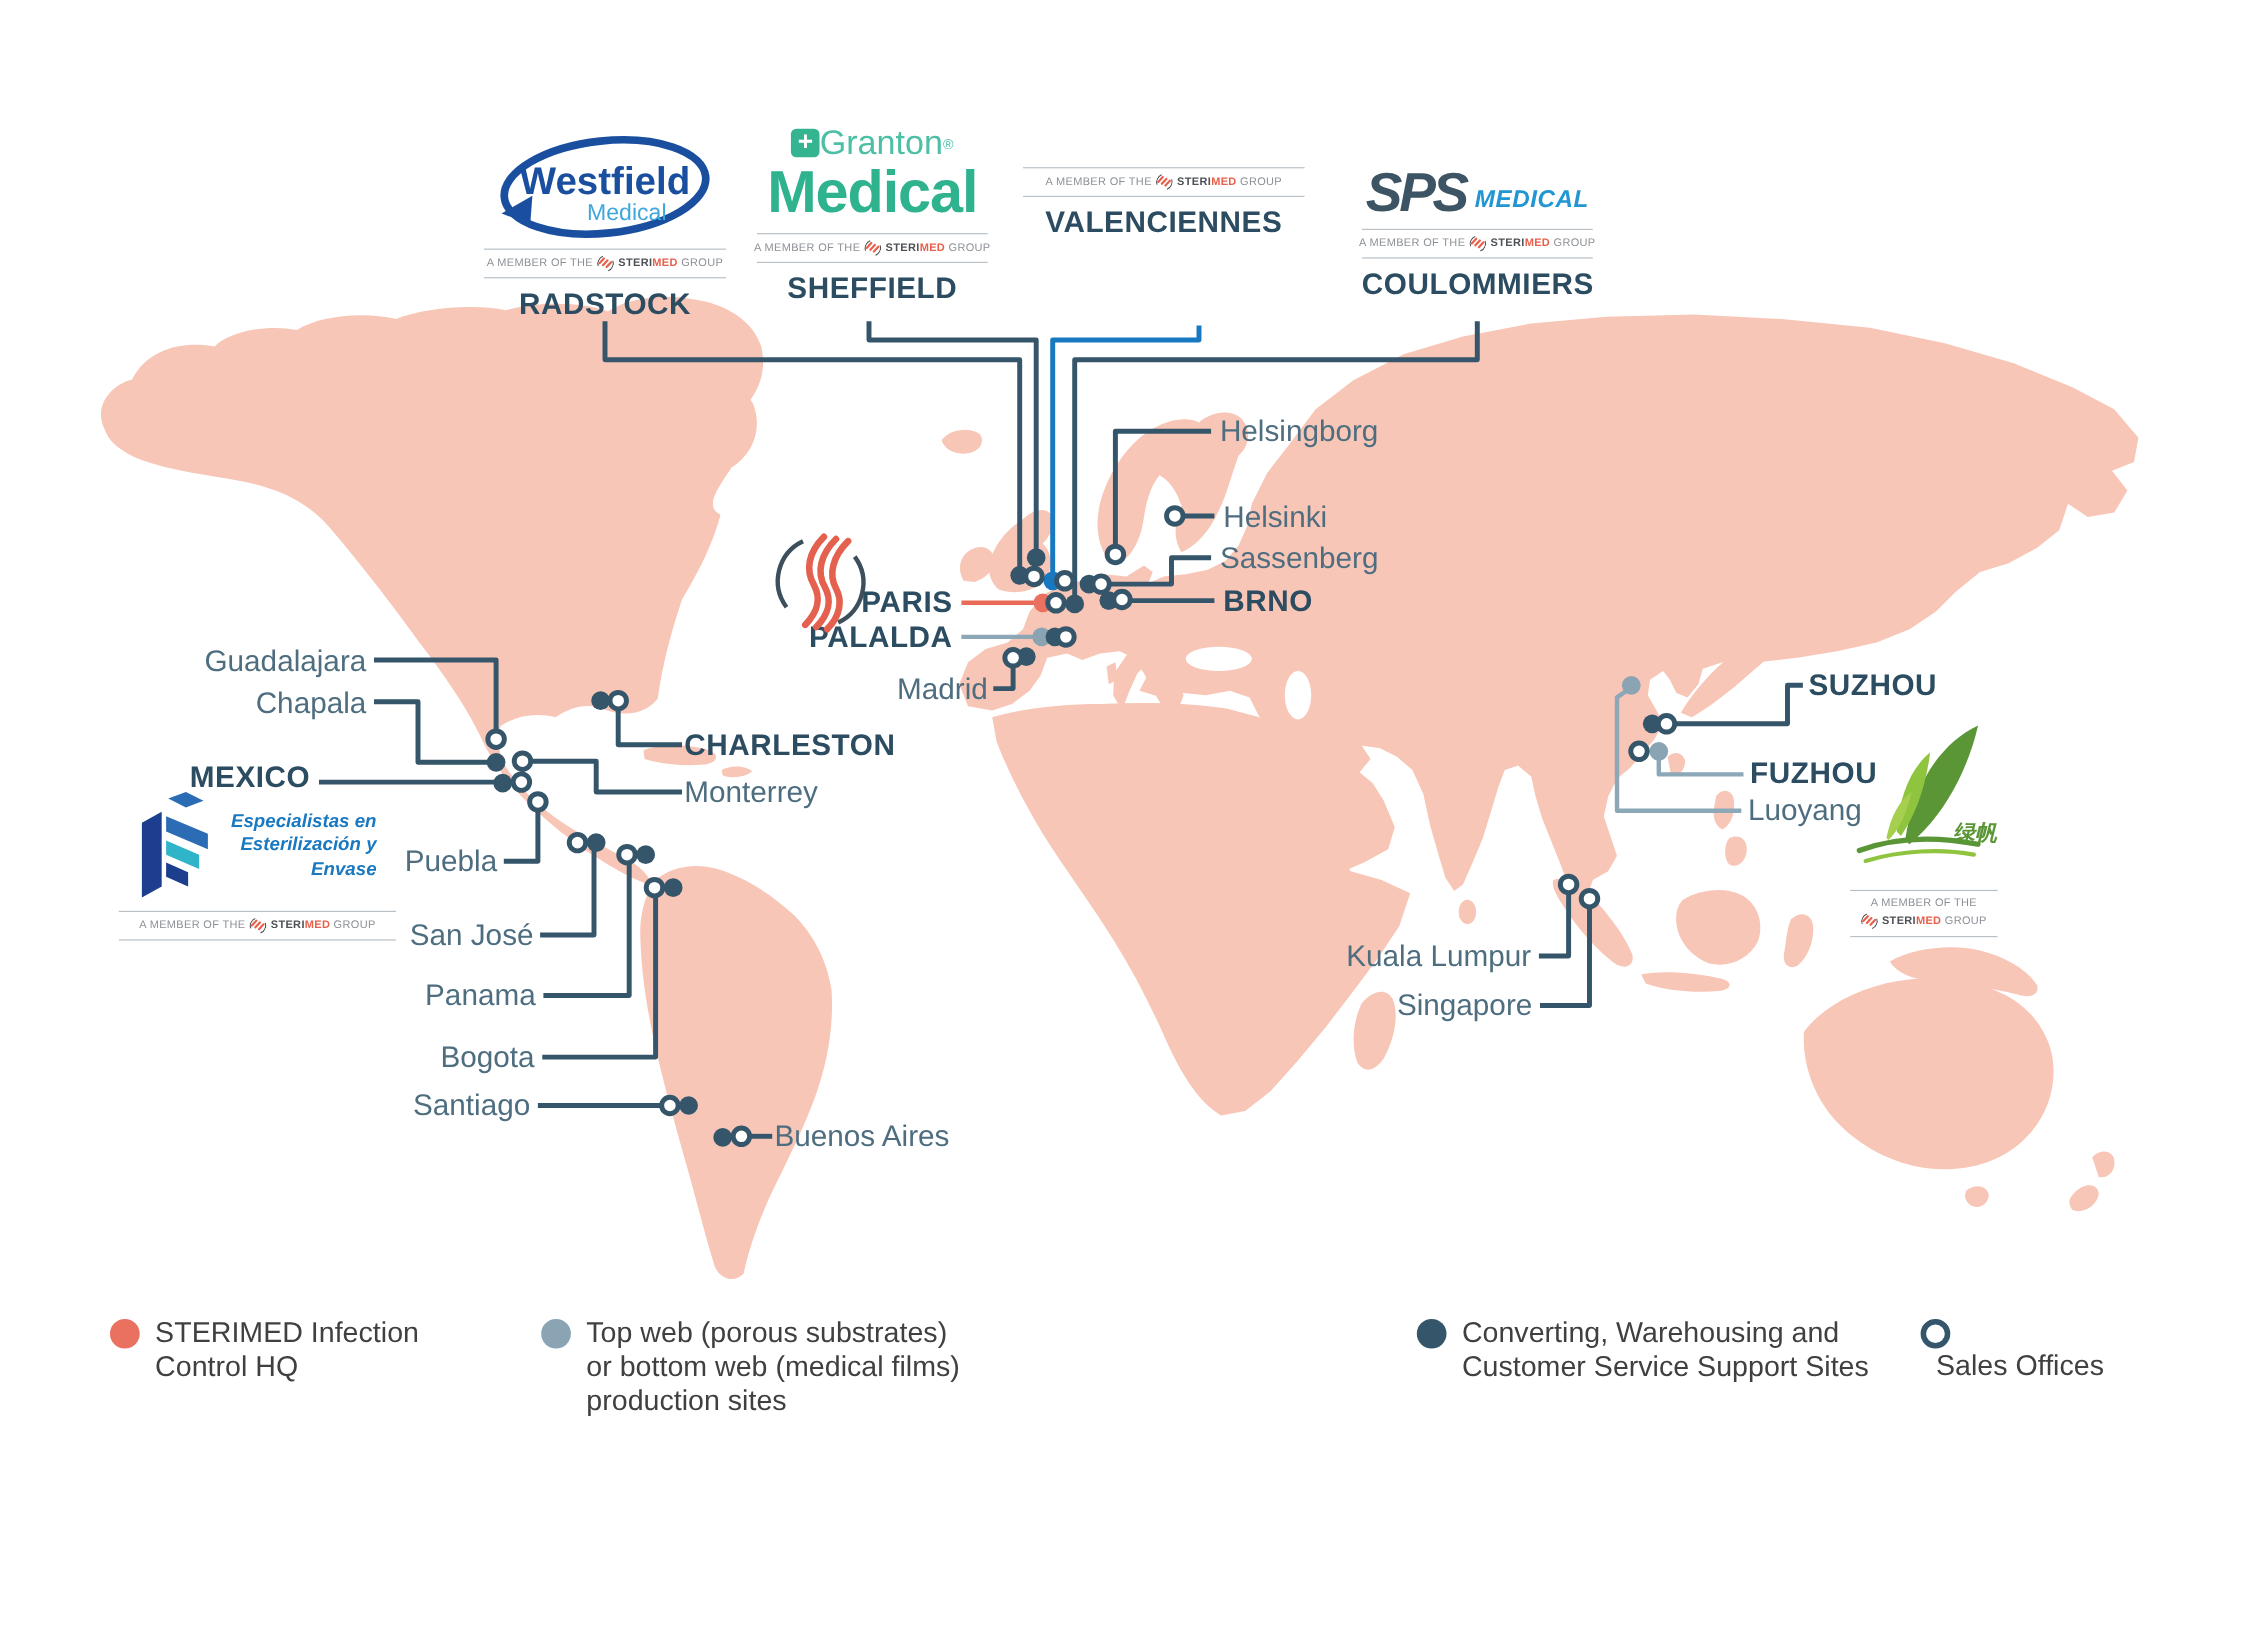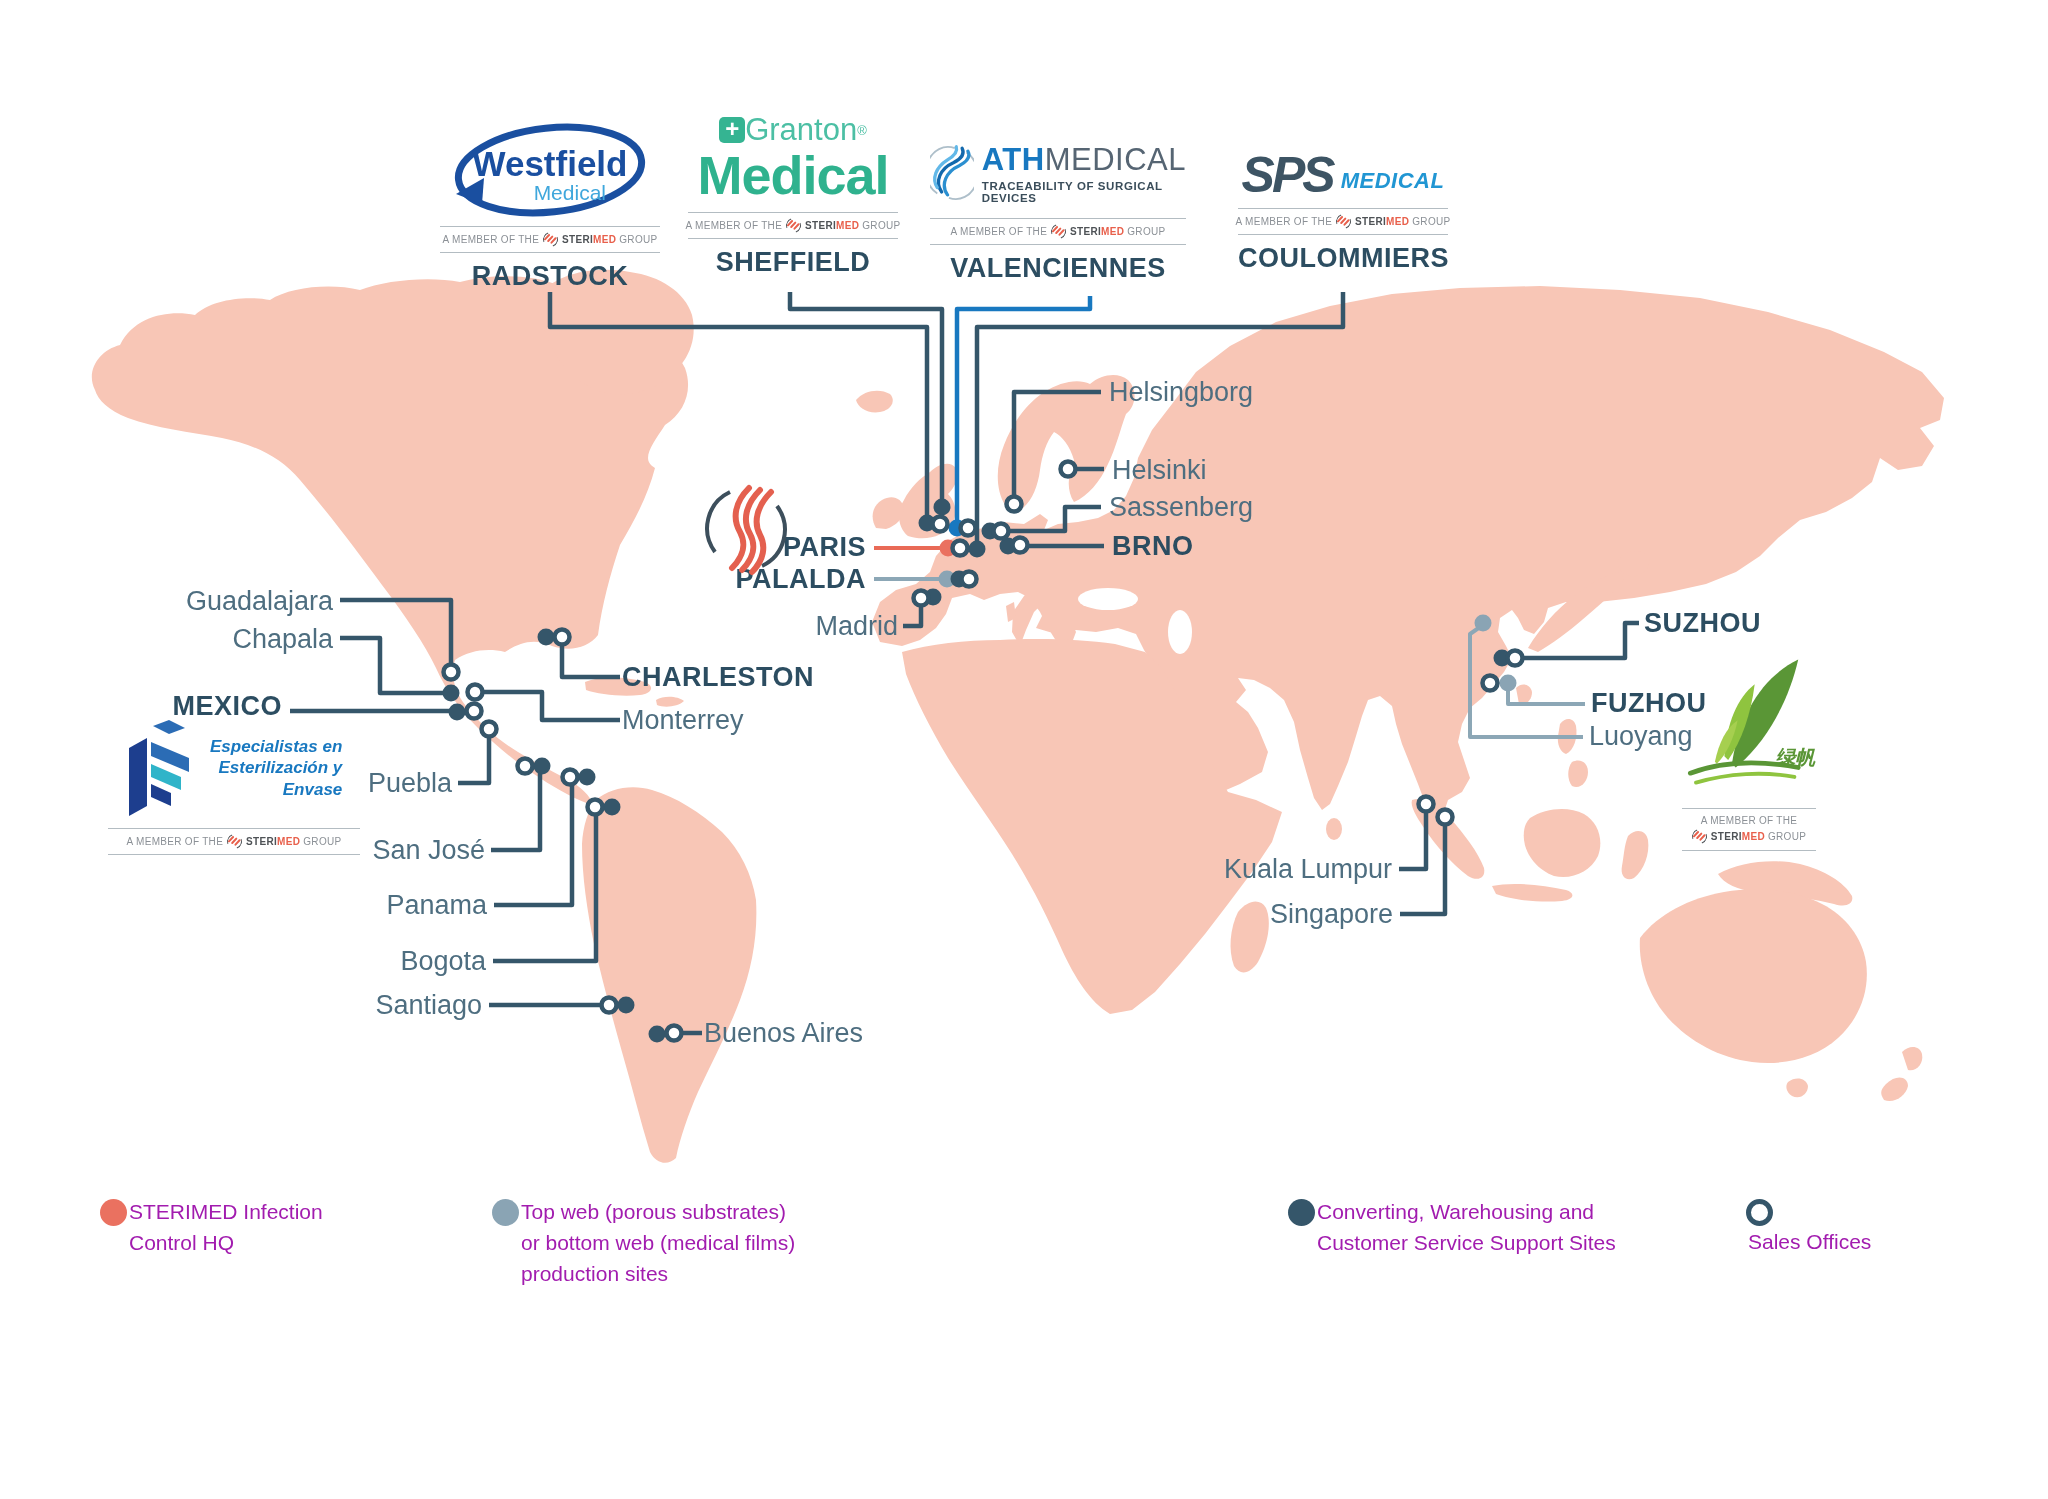--- a/index.html
+++ b/index.html
@@ -55,21 +55,21 @@
   .cn-block{position:absolute;left:1682px;top:652px;width:134px;text-align:center;}
   .cn-member{border-top:1px solid #b3bcc2;border-bottom:1px solid #b3bcc2;padding:6px 0;margin-top:10px;
              font-size:10px;color:#8b9096;letter-spacing:.3px;}
   .cn-member .row2{display:flex;align-items:center;justify-content:center;gap:4px;margin-top:3px;}
 
   
   .legend{position:absolute;left:0;top:1196px;width:2048px;height:130px;}
   .leg-item{position:absolute;top:0;display:flex;align-items:flex-start;}
   .leg-dot{width:27px;height:27px;border-radius:50%;margin-top:3px;flex:0 0 auto;}
   .leg-dot.sales{width:17px;height:17px;background:#fff;border:5px solid #35566a;}
-  .leg-text{margin-left:2px;font-size:21px;color:#a21caf;line-height:31px;}
+  .leg-text{margin-left:14px;font-size:26px;color:#404040;line-height:31px;}
 </style>
 </head>
 <body>
 
 <div class="stage">
 
   <svg id="worldmap" width="2048" height="1499" viewBox="0 0 2048 1499">
     <g id="land" fill="#f8c6b6" stroke="none">
 
       <path d="M95,390 C85,370 100,350 120,345 C135,315 170,310 195,315 C210,300 245,295 270,300 C290,287 330,283 360,290 C385,280 430,276 460,282 C490,274 530,274 555,284 C575,292 570,305 550,308 C575,308 605,312 630,322 C655,332 675,348 685,368 C693,390 685,412 665,425 C652,445 640,460 655,468 C648,495 635,520 620,545 C610,575 602,605 598,635 C588,648 570,652 552,646 C535,638 520,642 505,652 C488,648 470,650 455,660 C450,676 455,692 466,706 C480,724 498,740 518,752 C536,763 554,772 568,780 C580,786 590,795 594,806 C577,800 558,790 540,778 C520,765 498,748 478,728 C460,710 446,690 436,668 C425,645 405,615 382,585 C358,552 330,515 300,480 C280,456 252,444 222,438 C190,432 155,428 128,418 C108,410 98,400 95,390 Z"></path>
@@ -257,35 +257,20 @@
     <div class="g-med">Medical</div>
     <div class="member" style="margin-top:6px;">
       <span>A MEMBER OF THE</span>
       <span class="mswoosh"></span>
       <span><span class="m-steri">STERI</span><span class="m-med">MED</span> <span>GROUP</span></span>
     </div>
     <div class="brand-city">SHEFFIELD</div>
   </div>
 
   <div class="brand" style="left:930px;top:140px;width:256px;">
-    <div class="ath-wrap">
-      <svg width="52" height="66" viewBox="0 0 60 76">
-        <path d="M34,4 A30,34 0 0 0 10,66" fill="none" stroke="#aebfca" stroke-width="2.5"></path>
-        <path d="M26,72 A30,34 0 0 0 50,10" fill="none" stroke="#aebfca" stroke-width="2.5"></path>
-        <path d="M16,64 C6,50 14,32 32,24 C44,18 48,12 44,4" fill="none" stroke="#1369ad" stroke-width="4.5" stroke-linecap="round"></path>
-        <path d="M24,68 C14,54 22,36 40,28 C52,22 56,16 52,8" fill="none" stroke="#2b8fd0" stroke-width="4.5" stroke-linecap="round"></path>
-        <path d="M10,58 C2,46 8,30 24,20 C34,14 38,8 36,2" fill="none" stroke="#62b8e8" stroke-width="4.5" stroke-linecap="round"></path>
-      </svg>
-      <div>
-        <div class="ath-row">
-          <span class="ath-a">ATH</span><span class="ath-b">MEDICAL</span>
-        </div>
-        <div class="ath-tag">TRACEABILITY OF SURGICAL DEVICES</div>
-      </div>
-    </div>
     <div class="member" style="margin-top:12px;">
       <span>A MEMBER OF THE</span>
       <span class="mswoosh"></span>
       <span><span class="m-steri">STERI</span><span class="m-med">MED</span> <span>GROUP</span></span>
     </div>
     <div class="brand-city">VALENCIENNES</div>
   </div>
 
   <div class="brand" style="left:1238px;top:150px;width:210px;">
     <div class="sps-row">

